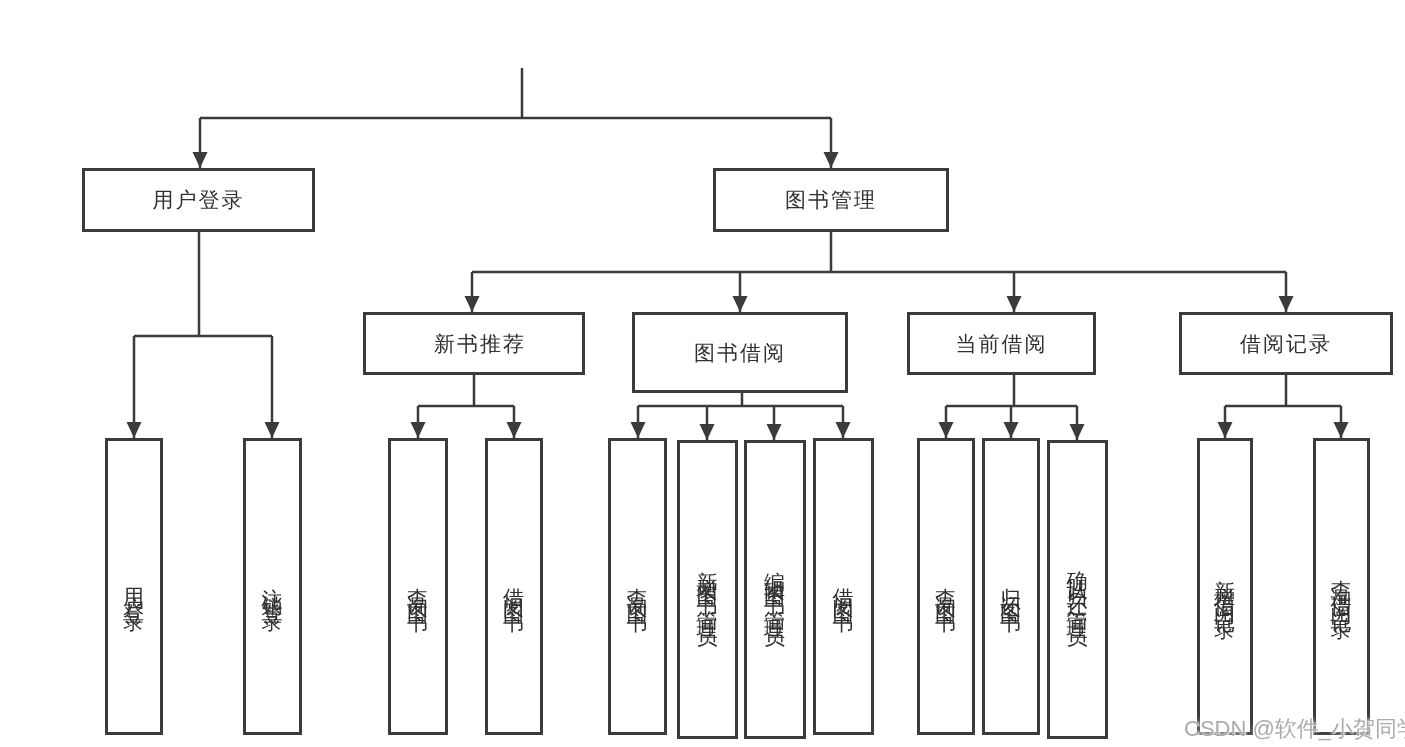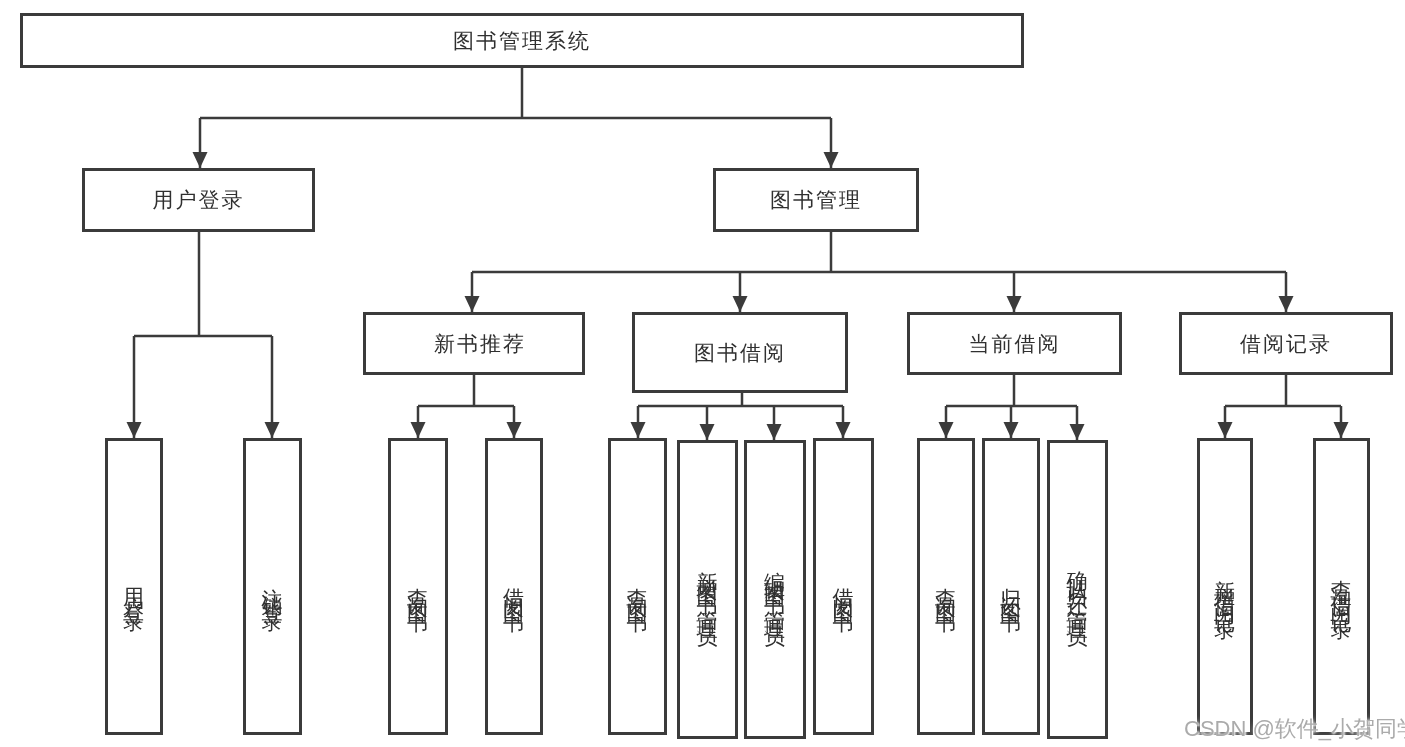--- a/index.html
+++ b/index.html
@@ -62,38 +62,35 @@
       <line x1="774" y1="406" x2="774" y2="440" marker-end="url(#arrowhead)"></line>
       <line x1="843" y1="406" x2="843" y2="438" marker-end="url(#arrowhead)"></line>
       <line x1="946" y1="406" x2="946" y2="438" marker-end="url(#arrowhead)"></line>
       <line x1="1011" y1="406" x2="1011" y2="438" marker-end="url(#arrowhead)"></line>
       <line x1="1077" y1="406" x2="1077" y2="440" marker-end="url(#arrowhead)"></line>
       <line x1="1225" y1="406" x2="1225" y2="438" marker-end="url(#arrowhead)"></line>
       <line x1="1341" y1="406" x2="1341" y2="438" marker-end="url(#arrowhead)"></line>
     </g>
   </svg>
 
-  <div class="box" style="left:20px; top:13px; width:1004px; height:55px;">
-    <span class="hlabel">图书管理系统</span>
-  </div>
 
   <div class="box" style="left:82px; top:168px; width:233px; height:64px;">
     <span class="hlabel">用户登录</span>
   </div>
-  <div class="box" style="left:713px; top:168px; width:206px; height:64px;">
+  <div class="box" style="left:713px; top:168px; width:236px; height:64px;">
     <span class="hlabel">图书管理</span>
   </div>
 
   <div class="box" style="left:363px; top:312px; width:222px; height:63px;padding-left:12px;">
     <span class="hlabel">新书推荐</span>
   </div>
   <div class="box" style="left:632px; top:312px; width:216px; height:81px;">
     <span class="hlabel">图书借阅</span>
   </div>
-  <div class="box" style="left:907px; top:312px; width:215px; height:63px;">
+  <div class="box" style="left:907px; top:312px; width:189px; height:63px;">
     <span class="hlabel">当前借阅</span>
   </div>
   <div class="box" style="left:1179px; top:312px; width:214px; height:63px;">
     <span class="hlabel">借阅记录</span>
   </div>
 
   <div class="box leaf" style="left:105px; width:58px;">
     <span class="vtext">用户登录</span>
   </div>
   <div class="box leaf" style="left:243px; width:59px;">

